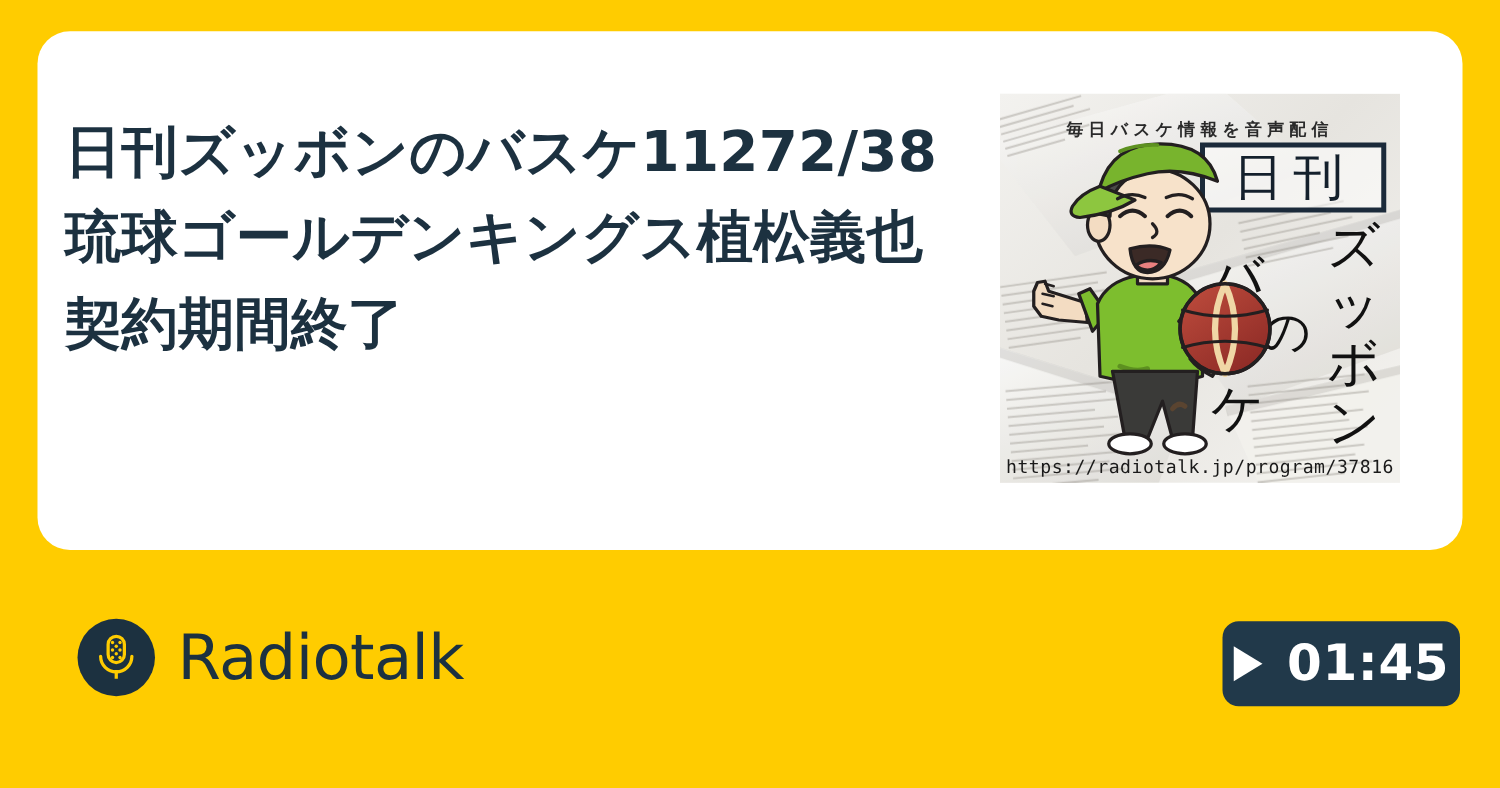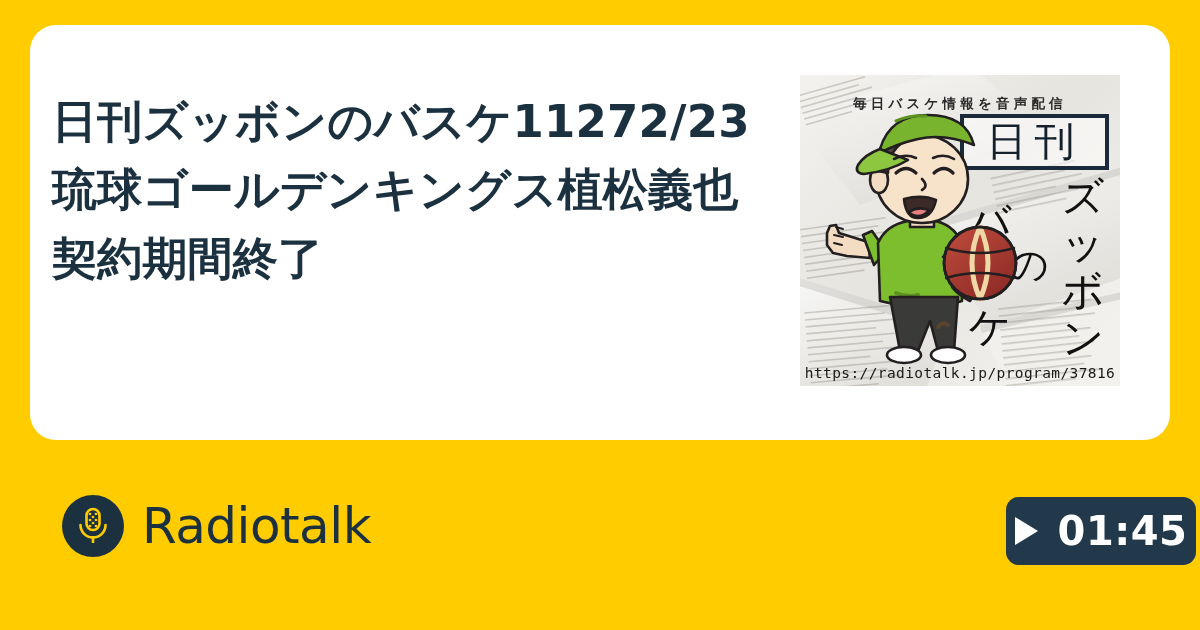--- a/index.html
+++ b/index.html
@@ -99,21 +99,20 @@
     top: 497px;
     width: 190px;
     height: 68px;
     background: #21394A;
     border-radius: 13px;
     display: flex;
     align-items: center;
     justify-content: center;
     gap: 20px;
     box-sizing: border-box;
-    margin-left: 28px;
   }
   #play-icon {
     width: 0;
     height: 0;
     border-left: 23px solid #FFFFFF;
     border-top: 14px solid transparent;
     border-bottom: 14px solid transparent;
     flex: none;
   }
   #duration-label {
@@ -123,21 +122,21 @@
     letter-spacing: 0.5px;
     font-family: "DejaVu Sans", "Liberation Sans", sans-serif;
     line-height: 1;
   }
 </style>
 </head>
 <body>
 
 <div id="content-card"></div>
 
-<div id="episode-title">日刊ズッボンのバスケ11272/23 琉球ゴールデンキングス植松義也契約期間終了</div>
+<div id="episode-title">日刊ズッボンのバスケ11272/38 琉球ゴールデンキングス植松義也契約期間終了</div>
 
 <div id="cover-art">
   <svg width="320" height="320" viewBox="0 0 320 320" xmlns="http://www.w3.org/2000/svg">
     <defs>
       <linearGradient id="paperG" x1="0" y1="0" x2="1" y2="1">
         <stop offset="0%" stop-color="#F3F2EF"></stop>
         <stop offset="45%" stop-color="#E6E4DF"></stop>
         <stop offset="100%" stop-color="#F5F4F1"></stop>
       </linearGradient>
       <linearGradient id="sheetG" x1="0" y1="0" x2="0.6" y2="1">

